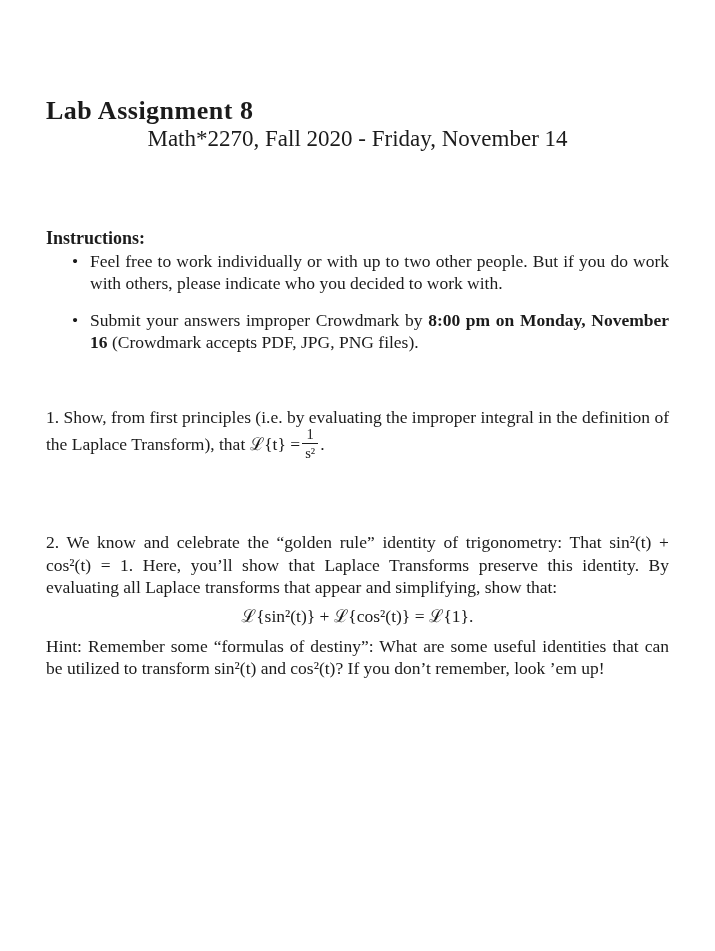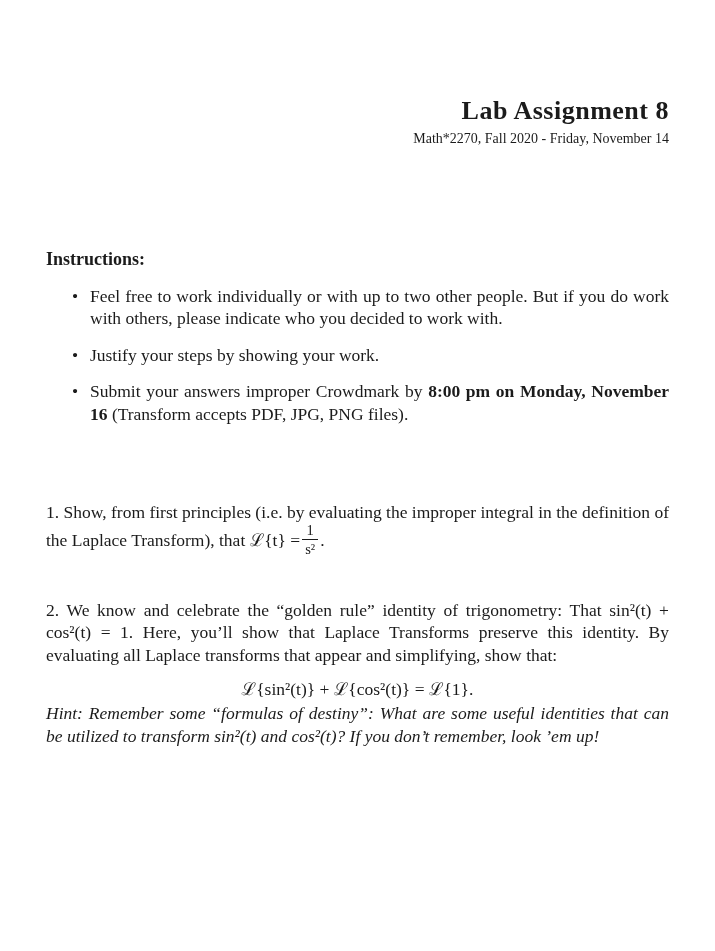--- a/index.html
+++ b/index.html
@@ -13,57 +13,56 @@
     width: 715px;
     height: 951px;
     padding: 0 46px;
     color: #1b1b1b;
     font-family: "Liberation Serif", "DejaVu Serif", serif;
     font-size: 17.5px;
     line-height: 22.5px;
   }
   .title {
     margin-top: 96px;
-    text-align: right;
+    text-align: left;
     font-size: 26px;
     line-height: 30px;
     font-weight: bold;
     letter-spacing: 0.5px;
   }
   .subtitle {
-    text-align: right;
-    font-size: 14px;
+    text-align: center;
+    font-size: 23px;
     line-height: 26px;
   }
   .instructions-heading {
-    margin-top: 96px;
+    margin-top: 75px;
     font-weight: bold;
     font-size: 18px;
   }
   ul.instructions-list {
-    margin-top: 14px;
     padding-left: 44px;
     list-style: none;
   }
   ul.instructions-list li {
     position: relative;
     text-align: justify;
     margin-bottom: 14px;
   }
   ul.instructions-list li::before {
     content: "\2022";
     position: absolute;
     left: -18px;
     top: 0;
   }
   .para {
     text-align: justify;
   }
-  .q1 { margin-top: 76px; }
-  .q2 { margin-top: 40px; }
+  .q1 { margin-top: 52px; }
+  .q2 { margin-top: 68px; }
   .bold { font-weight: bold; font-family: Liberation Serif, serif; }
   .frac {
     display: inline-flex;
     flex-direction: column;
     vertical-align: middle;
     text-align: center;
     font-size: 14.5px;
     line-height: 16px;
     margin: 0 2px;
     position: relative;
@@ -71,42 +70,41 @@
   }
   .frac .den {
     border-top: 1.2px solid #1b1b1b;
     padding: 1px 3px 0 3px;
     text-align: center;
   }
   .frac .num { padding: 0 3px 1px 3px; }
   .display-equation {
     text-align: center;
     line-height: 26px;
-    margin-top: 10px;
+    margin-top: 4px;
   }
   .hint {
-    font-style: italic;
+    margin-top: 6px;
     text-align: justify;
   }
 </style>
 </head>
 <body>
 
 <div class="page">
 
   <div class="title">Lab Assignment 8</div>
 
   <div class="subtitle">Math*2270, Fall 2020 - Friday, November 14</div>
 
   <div class="instructions-heading">Instructions:</div>
 
   <ul class="instructions-list">
     <li><span>Feel free to work individually or with up to two other people. But if you do work with others, please indicate who you decided to work with.</span></li>
-    <li><span>Justify your steps by showing your work.</span></li>
-    <li><span>Submit your answers improper Crowdmark by </span><span class="bold">8:00 pm on Monday, November 16</span><span> (Transform accepts PDF, JPG, PNG files).</span></li>
+    <li><span>Submit your answers improper Crowdmark by </span><span class="bold">8:00 pm on Monday, November 16</span><span> (Crowdmark accepts PDF, JPG, PNG files).</span></li>
   </ul>
 
   <div class="para q1"><span>1. Show, from first principles (i.e. by evaluating the improper integral in the definition of the Laplace Transform), that </span><span>ℒ{t} =</span><span class="frac">
         <span class="num">1</span>
         <span class="den">s²</span>
       </span><span>.</span></div>
 
   <div class="para q2">2. We know and celebrate the “golden rule” identity of trigonometry: That sin²(t) + cos²(t) = 1. Here, you’ll show that Laplace Transforms preserve this identity. By evaluating all Laplace transforms that appear and simplifying, show that:</div>
 
   <div class="display-equation">ℒ{sin²(t)} + ℒ{cos²(t)} = ℒ{1}.</div>

